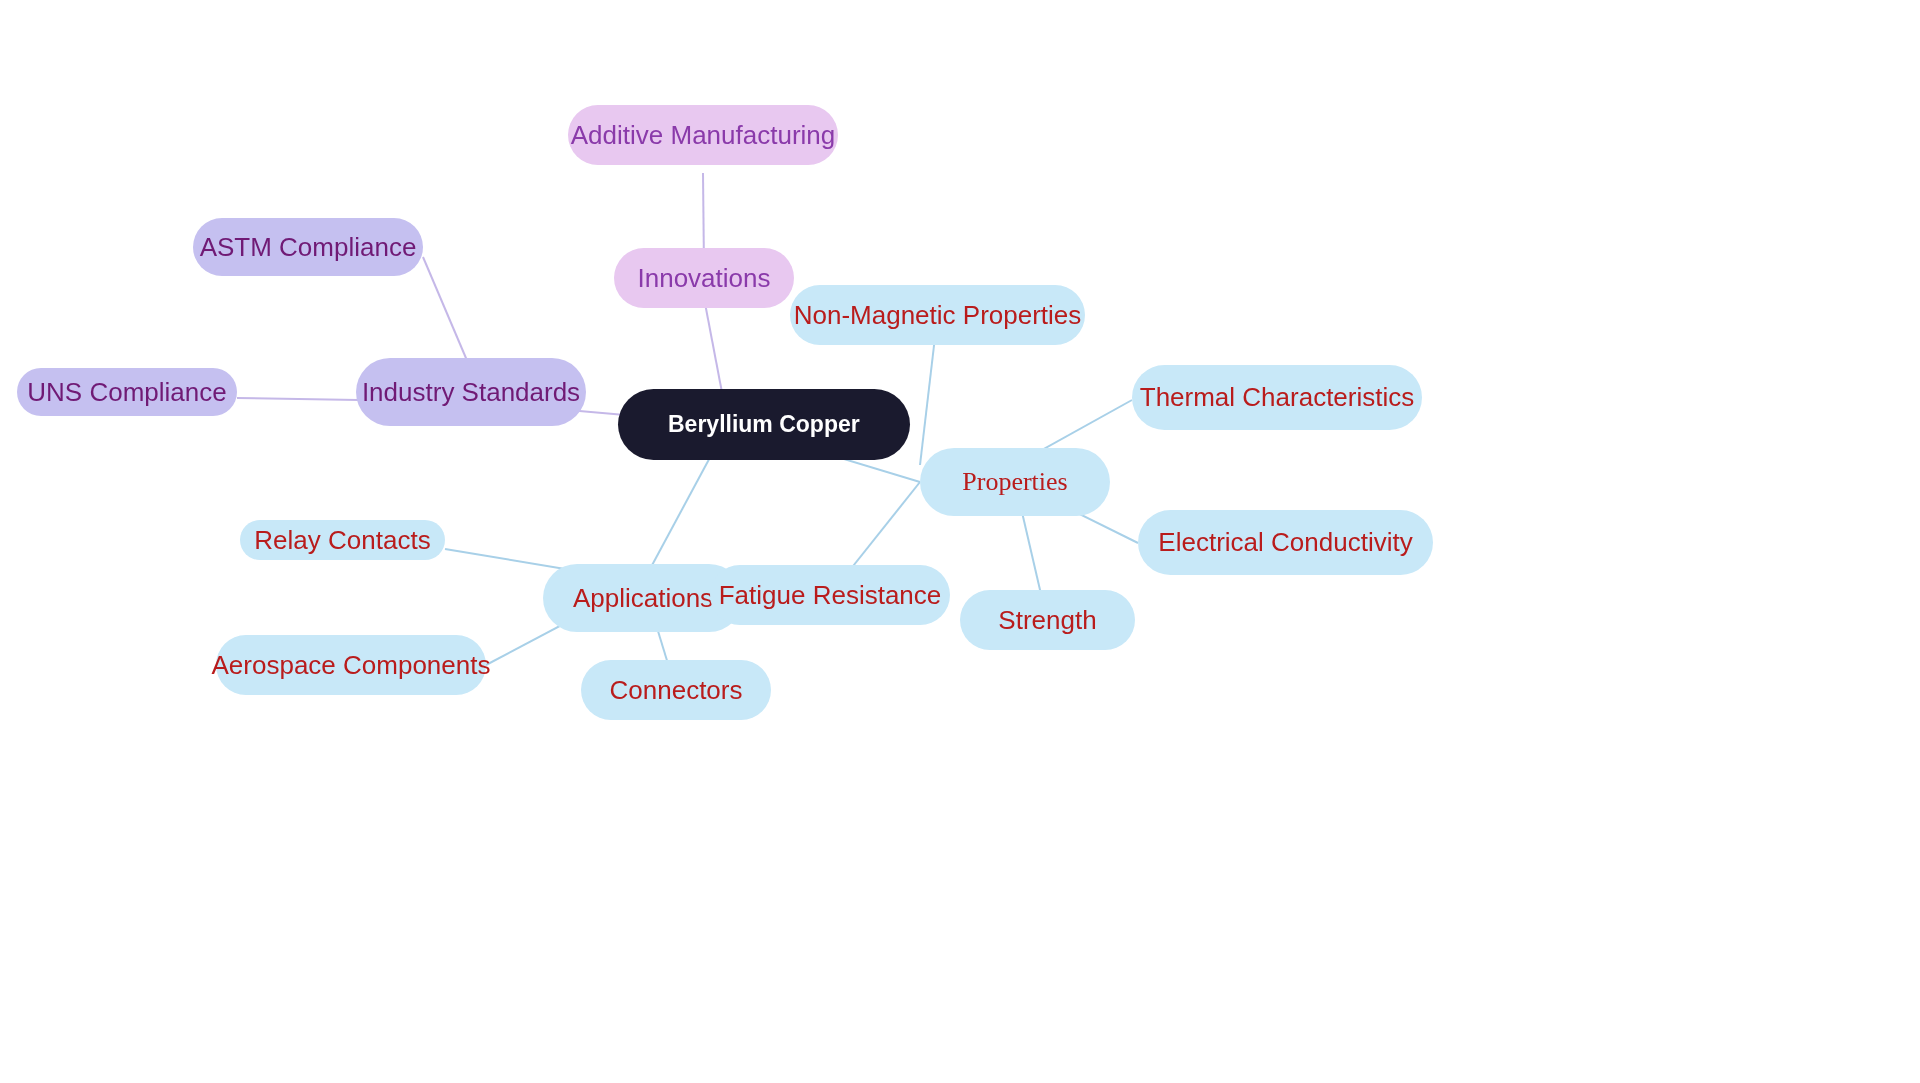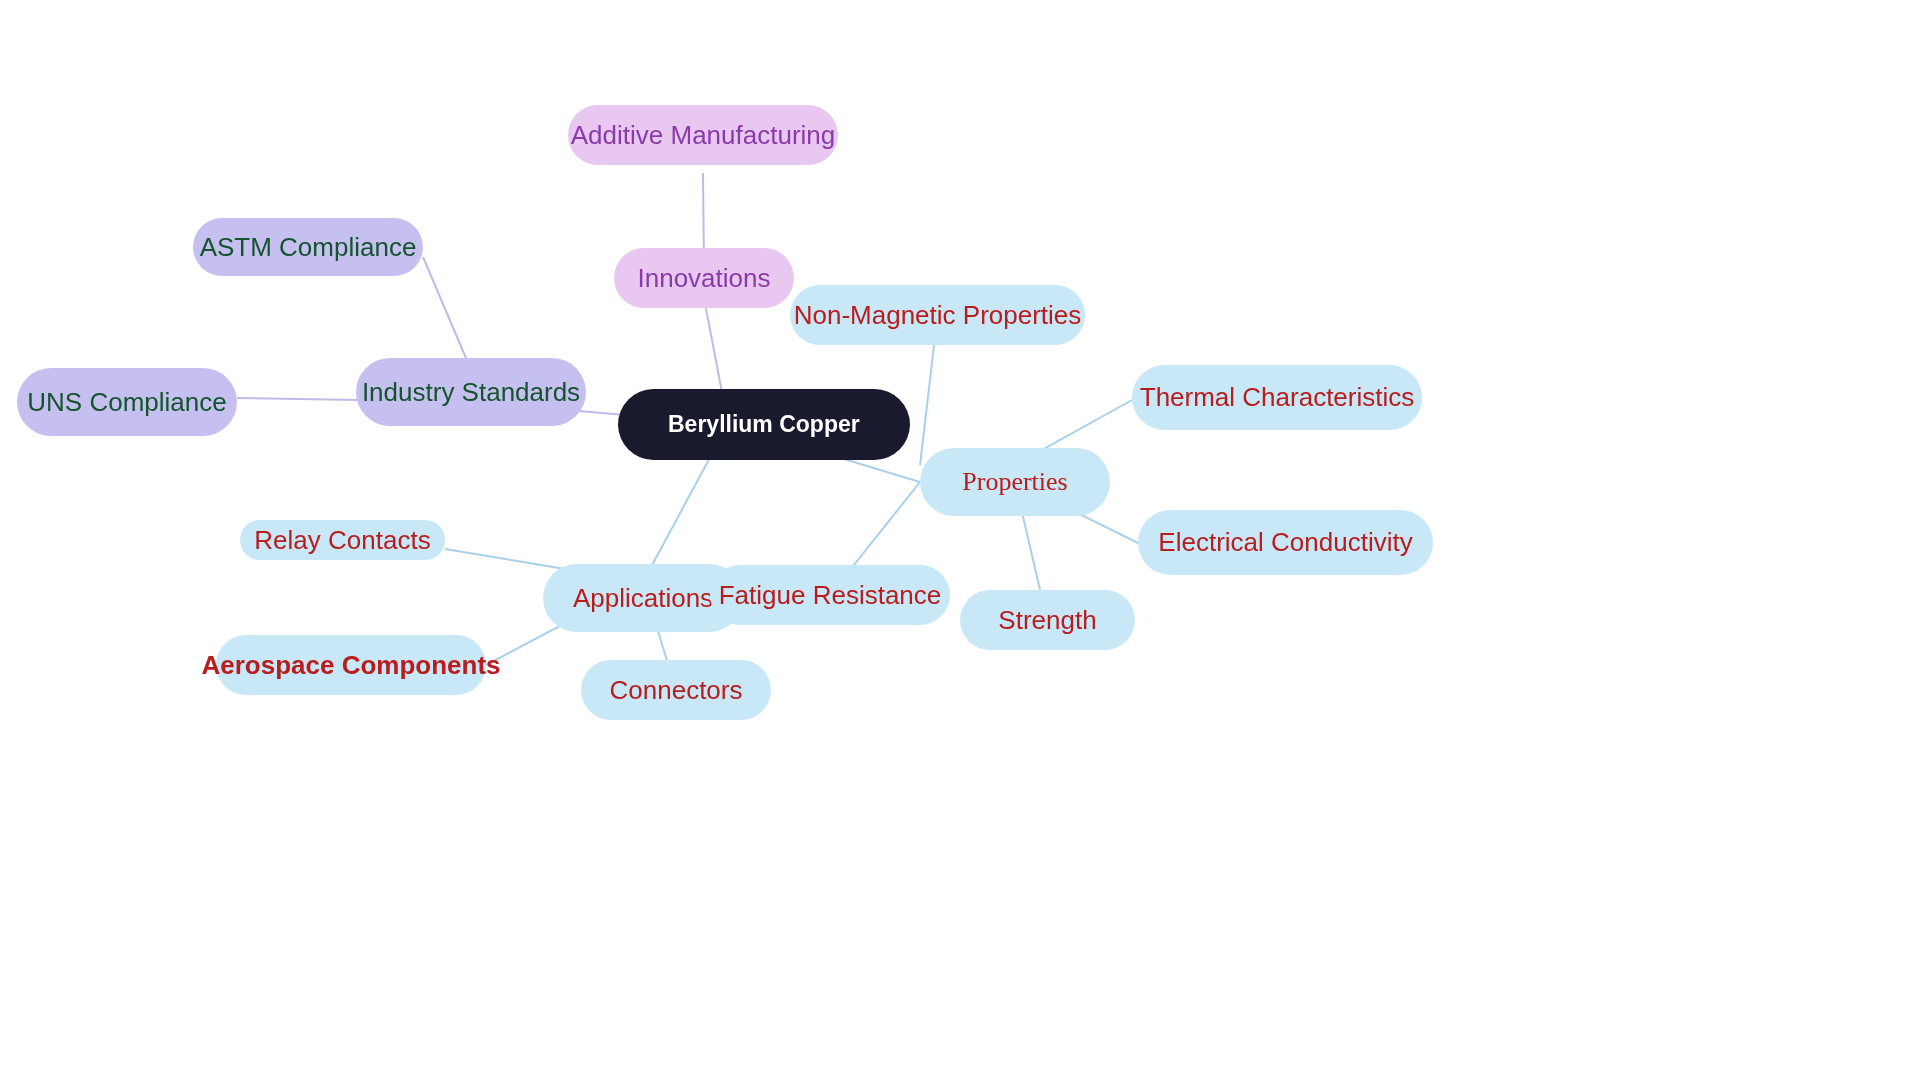--- a/index.html
+++ b/index.html
@@ -30,21 +30,21 @@
     .node-center {
       background: #1a1a2e;
       color: #ffffff;
       font-size: 23px;
       font-weight: 600;
       padding: 22px 50px;
       border-radius: 45px;
     }
     .node-purple-dark {
       background: #c5c0f0;
-      color: #14532d;
+      color: #701a75;
       border: none;
       padding: 18px 36px;
     }
     .node-purple-light {
       background: #e8c8f0;
       color: #8a3aaa;
       border: none;
       padding: 20px 36px;
     }
     .node-blue {
@@ -93,27 +93,27 @@
 <div class="node-label node-center" style="left: 618px; top: 389px;">Beryllium Copper</div>
 
 <div class="node-label node-purple-light" style="left: 614px; top: 248px; width: 180px; height: 60px;">Innovations</div>
 
 <div class="node-label node-purple-light" style="left: 568px; top: 105px; width: 270px; height: 60px;">Additive Manufacturing</div>
 
 <div class="node-label node-purple-dark" style="left: 356px; top: 358px; width: 230px; height: 68px;">Industry Standards</div>
 
 <div class="node-label node-purple-dark" style="left: 193px; top: 218px; width: 230px; height: 58px;">ASTM Compliance</div>
 
-<div class="node-label node-purple-dark" style="left: 17px; top: 368px; width: 220px; height: 68px;">UNS Compliance</div>
+<div class="node-label node-purple-dark" style="left: 17px; top: 368px; width: 220px; height: 48px;">UNS Compliance</div>
 
 <div class="node-label node-blue" style="left: 543px; top: 548px; width: 200px; height: 68px; margin-top: 16px;">Applications</div>
 
 <div class="node-label node-blue" style="left: 240px; top: 520px; width: 205px; height: 40px;">Relay Contacts</div>
 
-<div class="node-label node-blue" style="left: 216px; top: 635px; width: 270px; height: 60px; font-weight: bold;">Aerospace Components</div>
+<div class="node-label node-blue" style="left: 216px; top: 635px; width: 270px; height: 60px;">Aerospace Components</div>
 
 <div class="node-label node-blue" style="left: 581px; top: 660px; width: 190px; height: 60px;">Connectors</div>
 
 <div class="node-label node-blue" style="left: 920px; top: 448px; width: 190px; height: 68px; font-family: Liberation Serif, serif;">Properties</div>
 
 <div class="node-label node-blue" style="left: 790px; top: 285px; width: 295px; height: 60px;">Non-Magnetic Properties</div>
 
 <div class="node-label node-blue" style="left: 710px; top: 565px; width: 240px; height: 60px;">Fatigue Resistance</div>
 
 <div class="node-label node-blue" style="left: 960px; top: 590px; width: 175px; height: 60px;">Strength</div>

